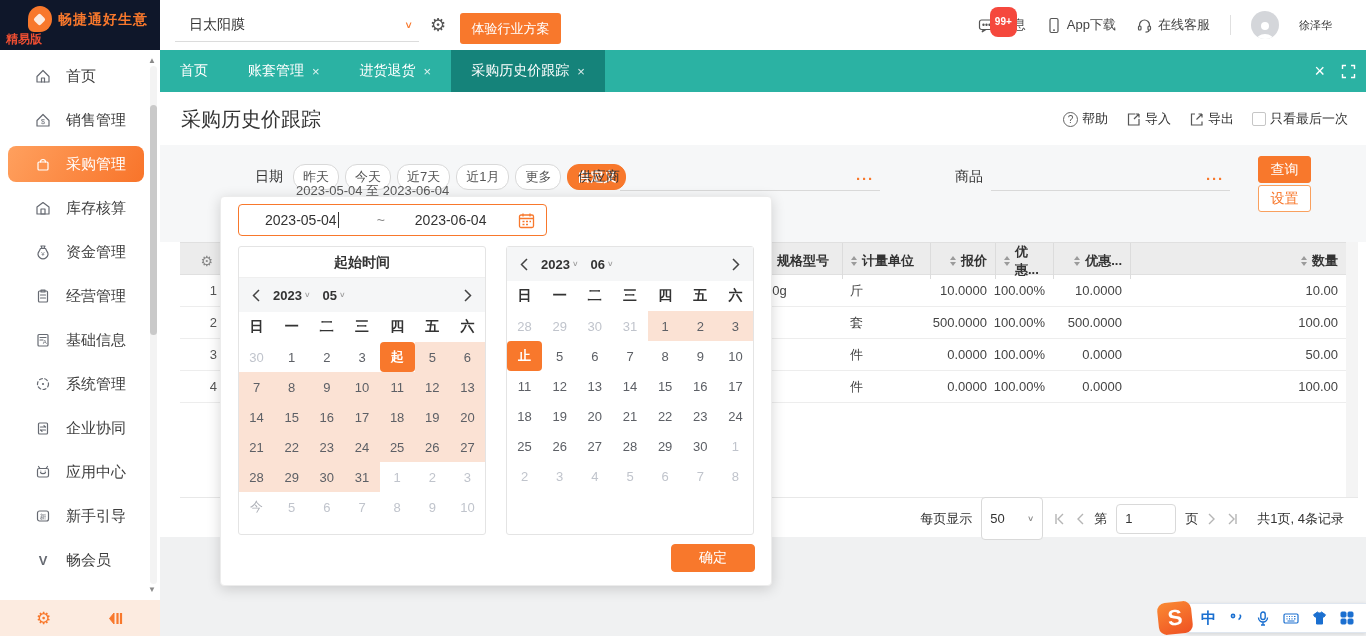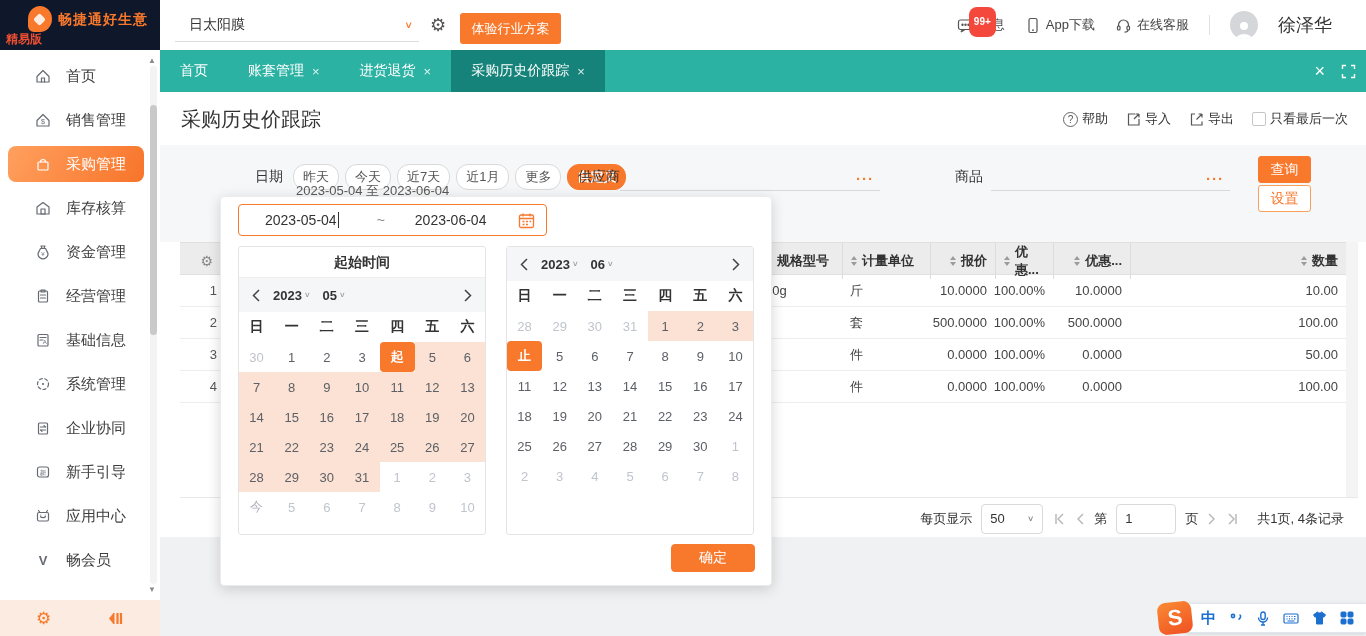--- a/index.html
+++ b/index.html
@@ -18,21 +18,21 @@
   .company-value { margin-left:14px; font-size:14px; color:#333; }
   .company-caret { margin-left:auto; margin-right:6px; color:#f8782c; font-size:12px; transform:scaleY(.8); }
   .top-gear { position:absolute; left:430px; top:14px; font-size:18px; color:#555; cursor:pointer; }
   .trial-btn { position:absolute; left:460px; top:13px; width:101px; height:31px; background:#f8782c; color:#fff; font-size:13px; border:none; border-radius:3px; cursor:pointer; }
   .topbar-right { position:absolute; right:34px; top:0; height:50px; display:flex; align-items:center; gap:20px; }
   .top-item { display:flex; align-items:center; gap:5px; font-size:13px; color:#444; cursor:pointer; position:relative; }
   .top-item svg { stroke:#555; }
   .msg-badge { position:absolute; top:-9px; left:12px; background:#f5483d; color:#fff; font-size:10px; line-height:14px; padding:8px 5px; border-radius:8px; font-weight:bold; }
   .top-divider { width:1px; height:20px; background:#e0e0e0; }
   .avatar { width:28px; height:28px; border-radius:50%; background:#d4d6da; display:flex; align-items:flex-end; justify-content:center; overflow:hidden; cursor:pointer; }
-  .username { font-size:18px; color:#333; cursor:pointer; }
+  .username { font-size:11px; color:#333; cursor:pointer; }
 
   
   .sidebar { position:absolute; top:50px; left:0; width:160px; height:550px; background:#fff; z-index:20; }
   .side-scroll-up { position:absolute; top:6px; right:4px; font-size:8px; color:#8a8a8a; cursor:pointer; }
   .side-scroll-down { position:absolute; bottom:6px; right:4px; font-size:8px; color:#8a8a8a; cursor:pointer; }
   .side-track { position:absolute; top:16px; right:3px; width:7px; height:518px; background:#f3f3f3; border-radius:4px; }
   .side-thumb { position:absolute; top:55px; right:3px; width:7px; height:230px; background:#c9c9c9; border-radius:4px; cursor:pointer; }
   #sidebar-items { position:absolute; top:4px; left:0; width:152px; }
   .side-item { height:44px; display:flex; align-items:center; gap:14px; padding-left:34px; font-size:15px; color:#3e3e3e; cursor:pointer; }
   .side-item .side-ico { color:#666a72; display:flex; }
@@ -82,21 +82,21 @@
   .sort i { width:0; height:0; border-left:3.5px solid transparent; border-right:3.5px solid transparent; display:block; }
   .sort .up { border-bottom:4px solid #9b9b9b; }
   .sort .dn { border-top:4px solid #9b9b9b; }
   .tbody .trow { height:32px; border-bottom:1px solid #ededed; background:#fff; }
   .td { display:flex; align-items:center; font-size:13px; color:#444; padding:0 8px; }
   .td.ar { justify-content:flex-end; }
   .td.num { justify-content:flex-end; color:#555; }
   .table-scroll { position:absolute; left:1186px; top:0; width:12px; height:255px; background:#f4f4f4; }
   .card-divider { position:absolute; left:20px; right:8px; top:255px; border-top:1px solid #e8e8e8; }
   .pagination { position:absolute; right:22px; top:258px; height:37px; display:flex; align-items:center; gap:9px; font-size:13px; color:#333; }
-  .select-box { width:62px; height:30px; border:1px solid #d9d9d9; border-radius:4px; background:#fff; display:flex; align-items:center; padding:0 8px; cursor:pointer; }
+  .select-box { width:62px; height:43px; border:1px solid #d9d9d9; border-radius:4px; background:#fff; display:flex; align-items:center; padding:0 8px; cursor:pointer; }
   .select-box .sel-caret { margin-left:auto; color:#888; font-size:10px; transform:scaleY(.8); }
   .page-input { width:60px; height:30px; border:1px solid #d9d9d9; border-radius:4px; font-size:13px; padding:0 8px; color:#333; font-family:"Liberation Sans",sans-serif; }
   .pg-ico { display:flex; align-items:center; cursor:pointer; }
   .pg-ico svg { stroke:#b5b5b5; }
   .pg-summary { margin-left:8px; color:#333; }
 
   
   .popup { position:absolute; left:220px; top:196px; width:552px; height:390px; background:#fff; border:1px solid #ececec; border-radius:4px; box-shadow:0 3px 14px rgba(0,0,0,.16); z-index:40; }
   .dr-input { position:absolute; left:17px; top:7px; width:309px; height:32px; border:1px solid #f8782c; border-radius:4px; display:flex; align-items:center; font-size:14px; color:#333; cursor:text; background:#fff; }
   .dr-start { margin-left:26px; }
@@ -275,36 +275,36 @@
             <svg width="18" height="18" viewBox="0 0 18 18" fill="none" stroke="currentColor" stroke-width="1.2" stroke-linecap="round" stroke-linejoin="round">
               <rect x="4.5" y="4" width="9" height="11" rx="1"></rect>
               <path d="M6.5 8h5M11.5 8 10 6.6M11.5 11h-5M6.5 11 8 12.4"></path>
             </svg>
           </span>
           <span class="side-label">企业协同</span>
         </div>
         <div class="side-item">
           <span class="side-ico">
             <svg width="18" height="18" viewBox="0 0 18 18" fill="none" stroke="currentColor" stroke-width="1.2" stroke-linecap="round" stroke-linejoin="round">
-              <rect x="3.5" y="4" width="11" height="10" rx="2"></rect>
-              <text x="9" y="11.6" font-size="6.5" text-anchor="middle" stroke="none" fill="currentColor">新</text>
-            </svg>
-          </span>
-          <span class="side-label">新手引导</span>
-        </div>
-        <div class="side-item">
-          <span class="side-ico">
-            <svg width="18" height="18" viewBox="0 0 18 18" fill="none" stroke="currentColor" stroke-width="1.2" stroke-linecap="round" stroke-linejoin="round">
               <rect x="3.5" y="5.5" width="11" height="8.5" rx="1.5"></rect>
               <path d="M6 5.5 4.5 3.5M12 5.5l1.5-2M6.5 9.5c.6 1.6 4.4 1.6 5 0"></path>
               <circle cx="6.8" cy="8" r=".6" fill="currentColor" stroke="none"></circle>
               <circle cx="11.2" cy="8" r=".6" fill="currentColor" stroke="none"></circle>
             </svg>
           </span>
           <span class="side-label">应用中心</span>
+        </div>
+        <div class="side-item">
+          <span class="side-ico">
+            <svg width="18" height="18" viewBox="0 0 18 18" fill="none" stroke="currentColor" stroke-width="1.2" stroke-linecap="round" stroke-linejoin="round">
+              <rect x="3.5" y="4" width="11" height="10" rx="2"></rect>
+              <text x="9" y="11.6" font-size="6.5" text-anchor="middle" stroke="none" fill="currentColor">新</text>
+            </svg>
+          </span>
+          <span class="side-label">新手引导</span>
         </div>
         <div class="side-item">
           <span class="side-ico">
             <svg width="18" height="18" viewBox="0 0 18 18" fill="none" stroke="currentColor" stroke-width="1.2" stroke-linecap="round" stroke-linejoin="round">
               <text x="9" y="13.5" font-size="13" font-weight="bold" text-anchor="middle" stroke="none" fill="currentColor">V</text>
             </svg>
           </span>
           <span class="side-label">畅会员</span>
         </div>
       </div>

